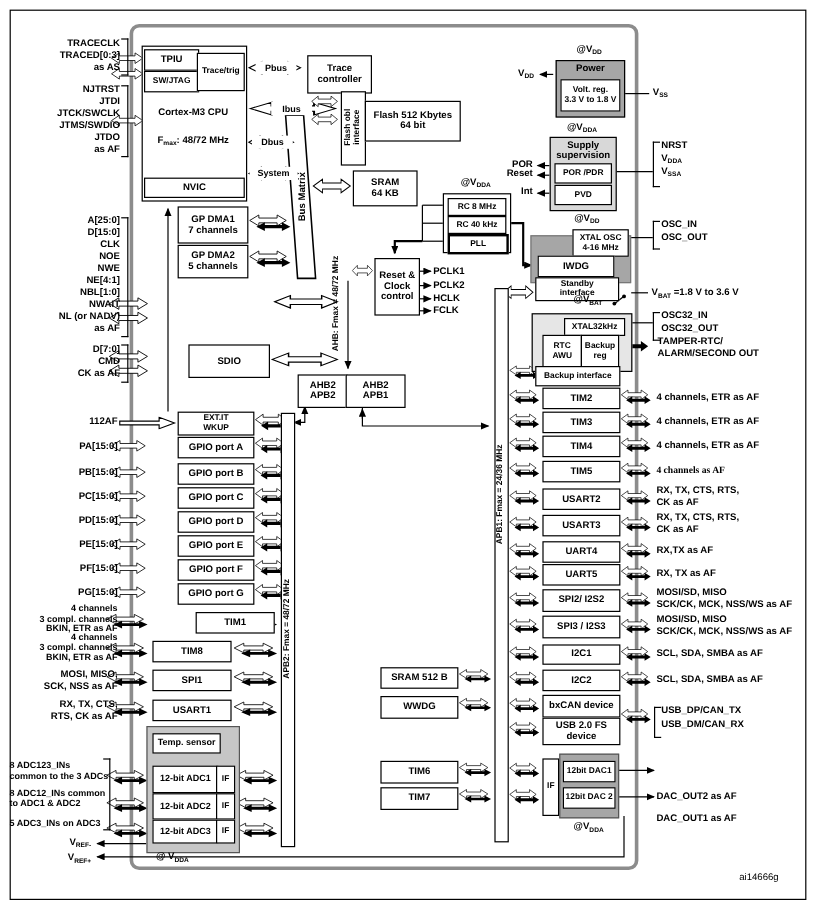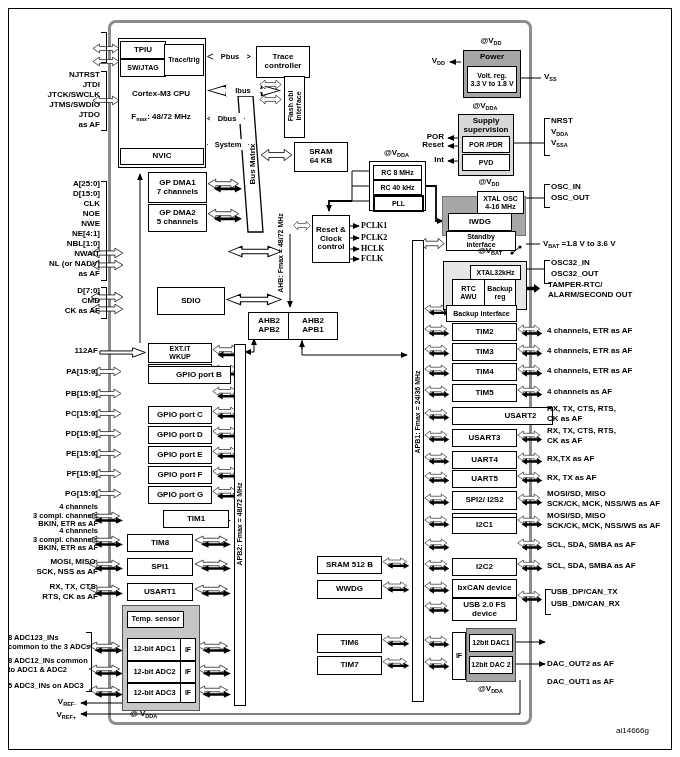--- a/index.html
+++ b/index.html
@@ -11,21 +11,21 @@
   .box{position:absolute;border:1.3px solid #000;background:#fff;display:flex;flex-direction:column;
        align-items:center;justify-content:center;text-align:center;
        font-size:8px;font-weight:700;line-height:1.1;color:#000;}
   .nobd{border:none;background:transparent;}
   .f7{font-size:7px;}
   .f75{font-size:7.5px;}
   .dgray{background:#a6a6a6;}
   .mgray{background:#c6c6c6;}
   .lgray{background:#e6e6e6;}
   .sgray{background:#d8d8d8;}
-  .lbl{position:absolute;font-size:8px;font-weight:700;white-space:nowrap;color:#000;font-family:Liberation Serif, serif;}
+  .lbl{position:absolute;font-size:8px;font-weight:700;white-space:nowrap;color:#000;}
   .rgrp{position:absolute;text-align:right;font-size:8px;font-weight:700;line-height:10px;white-space:nowrap;color:#000;}
   .lgrp{position:absolute;text-align:left;font-size:8px;font-weight:700;line-height:10px;white-space:nowrap;color:#000;}
   .s75{font-size:7.5px;line-height:8.6px;}
   .vtxt{position:absolute;font-size:7px;font-weight:700;white-space:nowrap;
         transform:translate(-50%,-50%) rotate(-90deg);transform-origin:center;color:#000;}
   .v8{font-size:8px;}
   .brk-r{position:absolute;border-right:1.2px solid #000;border-top:1.2px solid #000;border-bottom:1.2px solid #000;width:5px;}
   .brk-l{position:absolute;border-left:1.2px solid #000;border-top:1.2px solid #000;border-bottom:1.2px solid #000;width:5px;}
   sub{font-size:5.5px;vertical-align:-2px;}
   .buslbl{position:absolute;font-size:7.5px;font-weight:700;background:#fff;padding:0 1px;
@@ -225,20 +225,24 @@
     </div>
   <div class="buslbl" style="left:208px;top:139px;width:38px;height:11px;">
       <span>System</span>
     </div>
   <div class="vtxt v8" style="left:252px;top:164px;"><span>Bus Matrix</span></div>
 
   <div class="box" style="left:284px;top:76px;width:19px;height:60px;"></div>
   <div class="vtxt" style="left:290px;top:106px;"><span>Flash obl</span></div>
   <div class="vtxt" style="left:298px;top:106px;"><span>interface</span></div>
 
+  <div class="box" style="left:304px;top:84px;width:78px;height:32px;">
+    <div>Flash 512 Kbytes</div>
+    <div>64 bit</div>
+  </div>
   <div class="box" style="left:294px;top:142px;width:52px;height:28px;">
     <div>SRAM</div>
     <div>64 KB</div>
   </div>
   <div class="box" style="left:148px;top:172px;width:57px;height:29px;">
     <div>GP DMA1</div>
     <div>7 channels</div>
   </div>
   <div class="box" style="left:148px;top:204px;width:57px;height:26px;">
     <div>GP DMA2</div>
@@ -378,21 +382,21 @@
 
   <div class="box f7" style="left:148px;top:343px;width:62px;height:18px;">
     <div>EXT.IT</div>
     <div>WKUP</div>
   </div>
   <div class="rgrp" style="left:60px;top:346px;width:38px;"><span>112AF</span></div>
 
   <div class="box" style="left:148px;top:364px;width:62px;height:16px;">
       <span>GPIO port A</span>
     </div>
-  <div class="box" style="left:148px;top:366px;width:62px;height:16px;padding-left:19px;">
+  <div class="box" style="left:148px;top:386px;width:62px;height:16px;">
       <span>GPIO port B</span>
     </div>
   <div class="box" style="left:148px;top:406px;width:62px;height:16px;">
       <span>GPIO port C</span>
     </div>
   <div class="box" style="left:148px;top:426px;width:62px;height:16px;">
       <span>GPIO port D</span>
     </div>
   <div class="box" style="left:148px;top:446px;width:62px;height:16px;">
       <span>GPIO port E</span>
@@ -494,56 +498,56 @@
     </div>
   <div class="box" style="left:452px;top:343px;width:63px;height:16px;">
       <span>TIM3</span>
     </div>
   <div class="box" style="left:452px;top:363px;width:63px;height:16px;">
       <span>TIM4</span>
     </div>
   <div class="box" style="left:452px;top:384px;width:63px;height:16px;">
       <span>TIM5</span>
     </div>
-  <div class="box" style="left:452px;top:407px;width:63px;height:16px;padding-left:36px;">
+  <div class="box" style="left:452px;top:407px;width:63px;height:16px;">
       <span>USART2</span>
     </div>
   <div class="box" style="left:452px;top:429px;width:63px;height:16px;">
       <span>USART3</span>
     </div>
   <div class="box" style="left:452px;top:451px;width:63px;height:16px;">
       <span>UART4</span>
     </div>
   <div class="box" style="left:452px;top:470px;width:63px;height:16px;">
       <span>UART5</span>
     </div>
   <div class="box" style="left:452px;top:491px;width:63px;height:17px;">
       <span>SPI2/ I2S2</span>
     </div>
   <div class="box" style="left:452px;top:513px;width:63px;height:17px;">
       <span>SPI3 / I2S3</span>
     </div>
-  <div class="box" style="left:452px;top:517px;width:63px;height:15px;">
+  <div class="box" style="left:452px;top:537px;width:63px;height:15px;">
       <span>I2C1</span>
     </div>
   <div class="box" style="left:452px;top:558px;width:63px;height:16px;">
       <span>I2C2</span>
     </div>
   <div class="box" style="left:452px;top:579px;width:63px;height:17px;">
       <span>bxCAN device</span>
     </div>
   <div class="box" style="left:452px;top:598px;width:63px;height:21px;">
     <div>USB 2.0 FS</div>
     <div>device</div>
   </div>
 
   <div class="lgrp" style="left:547px;top:326px;"><span>4 channels, ETR as AF</span></div>
   <div class="lgrp" style="left:547px;top:346px;"><span>4 channels, ETR as AF</span></div>
   <div class="lgrp" style="left:547px;top:366px;"><span>4 channels, ETR as AF</span></div>
-  <div class="lgrp" style="left:547px;top:387px;"><span>4 channels as AF</span></div>
+  <div class="lgrp" style="left:547px;top:387px;font-family:Liberation Serif, serif;"><span>4 channels as AF</span></div>
   <div class="lgrp" style="left:547px;top:404px;">
     <div>RX, TX, CTS, RTS,</div>
       <div>CK as AF</div>
   </div>
   <div class="lgrp" style="left:547px;top:426px;">
     <div>RX, TX, CTS, RTS,</div>
       <div>CK as AF</div>
   </div>
   <div class="lgrp" style="left:547px;top:454px;"><span>RX,TX as AF</span></div>
   <div class="lgrp" style="left:547px;top:473px;"><span>RX, TX as AF</span></div>
@@ -583,20 +587,25 @@
     </div>
   <div class="box f7" style="left:469px;top:656px;width:42px;height:16px;">
       <span>12bit DAC 2</span>
     </div>
   <div class="lgrp" style="left:547px;top:637px;margin-top:40px;"><span>DAC_OUT1 as AF</span></div>
   <div class="lgrp" style="left:547px;top:659px;"><span>DAC_OUT2 as AF</span></div>
   <div class="lgrp" style="left:478px;top:684px;">
     <span><span>@V</span><sub>DDA</sub></span>
   </div>
 
+  <div class="rgrp" style="left:20px;top:31px;width:80px;">
+    <div>TRACECLK</div>
+      <div>TRACED[0:3]</div>
+      <div>as AS</div>
+  </div>
   <div class="brk-r" style="left:101px;top:32px;height:29px;"></div>
   <div class="rgrp" style="left:14px;top:70px;width:86px;">
     <div>NJTRST</div>
       <div>JTDI</div>
       <div>JTCK/SWCLK</div>
     <div>JTMS/SWDIO</div>
       <div>JTDO</div>
       <div>as AF</div>
   </div>
   <div class="brk-r" style="left:101px;top:71px;height:58px;"></div>

